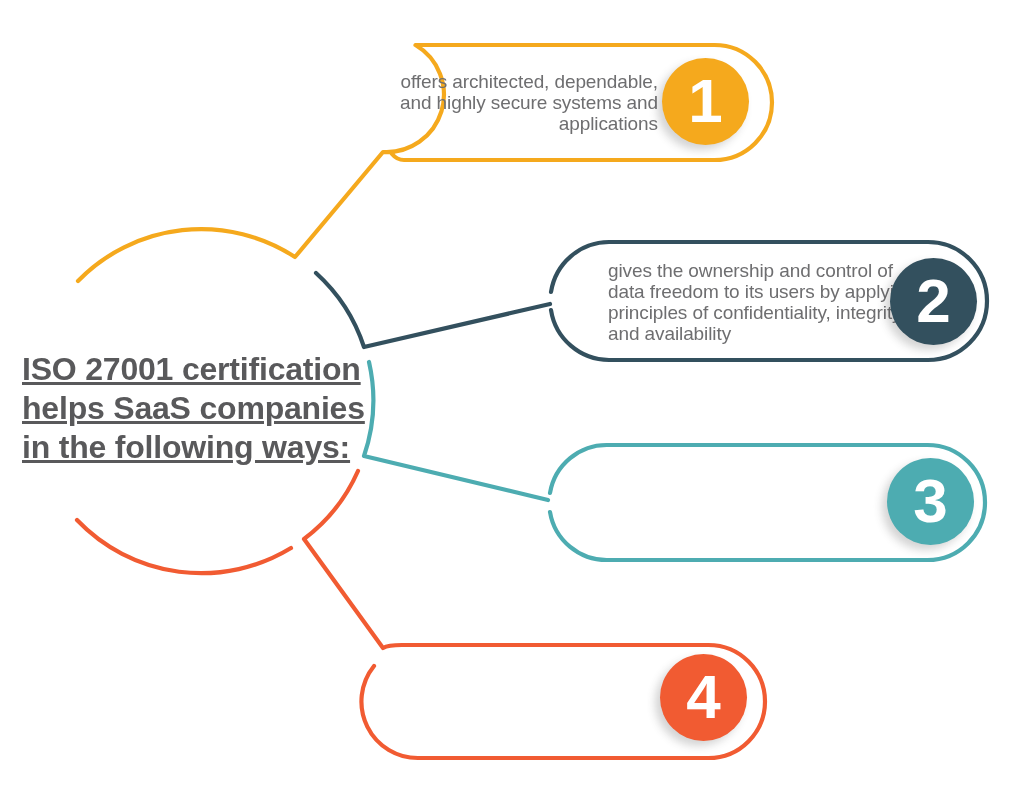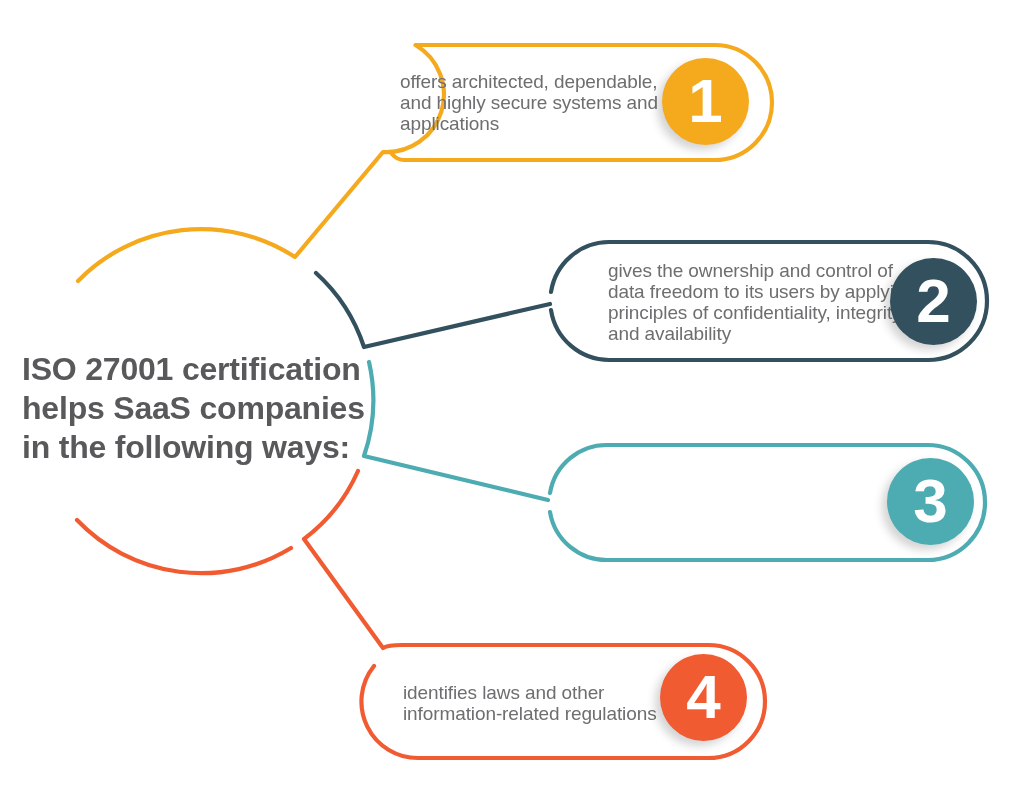--- a/index.html
+++ b/index.html
@@ -33,30 +33,31 @@
     left: 22px;
     top: 350px;
     width: 322px;
     font-size: 32px;
     line-height: 39px;
     font-weight: bold;
     color: #59595b;
     text-align: right;
     white-space: pre;
     letter-spacing: -0.2px;
+    text-decoration: underline;
   }
   .bubble-text {
     position: absolute;
     font-size: 19px;
     line-height: 21px;
     color: #6e6e70;
     white-space: pre;
     letter-spacing: -0.1px;
   }
-  .bubble-text.t1 { left: 400px; top: 71px; }
+  .bubble-text.t1 { left: 400px; top: 71px; text-align: right; }
   .bubble-text.t2 { left: 588px; top: 260px; margin-left: 20px; }
   .bubble-text.t3 { left: 588px; top: 468px; }
   .bubble-text.t4 { left: 403px; top: 682px; }
   .num-badge {
     position: absolute;
     width: 87px;
     height: 87px;
     border-radius: 50%;
     display: flex;
     align-items: center;
@@ -131,22 +132,20 @@
 helps SaaS companies
 in the following ways:</div>
 
   <div class="bubble-text t1">offers architected, dependable,
 and highly secure systems and
 applications</div>
   <div class="bubble-text t2">gives the ownership and control of
 data freedom to its users by applying
 principles of confidentiality, integrity,
 and availability</div>
-  <div class="bubble-text t4">identifies laws and other
-information-related regulations</div>
 
   <div class="num-badge b1" style="background-color: rgb(245, 169, 29);">
     <span class="num">1</span>
   </div>
   <div class="num-badge b2" style="background-color: rgb(51, 80, 94);">
     <span class="num">2</span>
   </div>
   <div class="num-badge b3" style="background-color: rgb(77, 172, 177);">
     <span class="num">3</span>
   </div>

